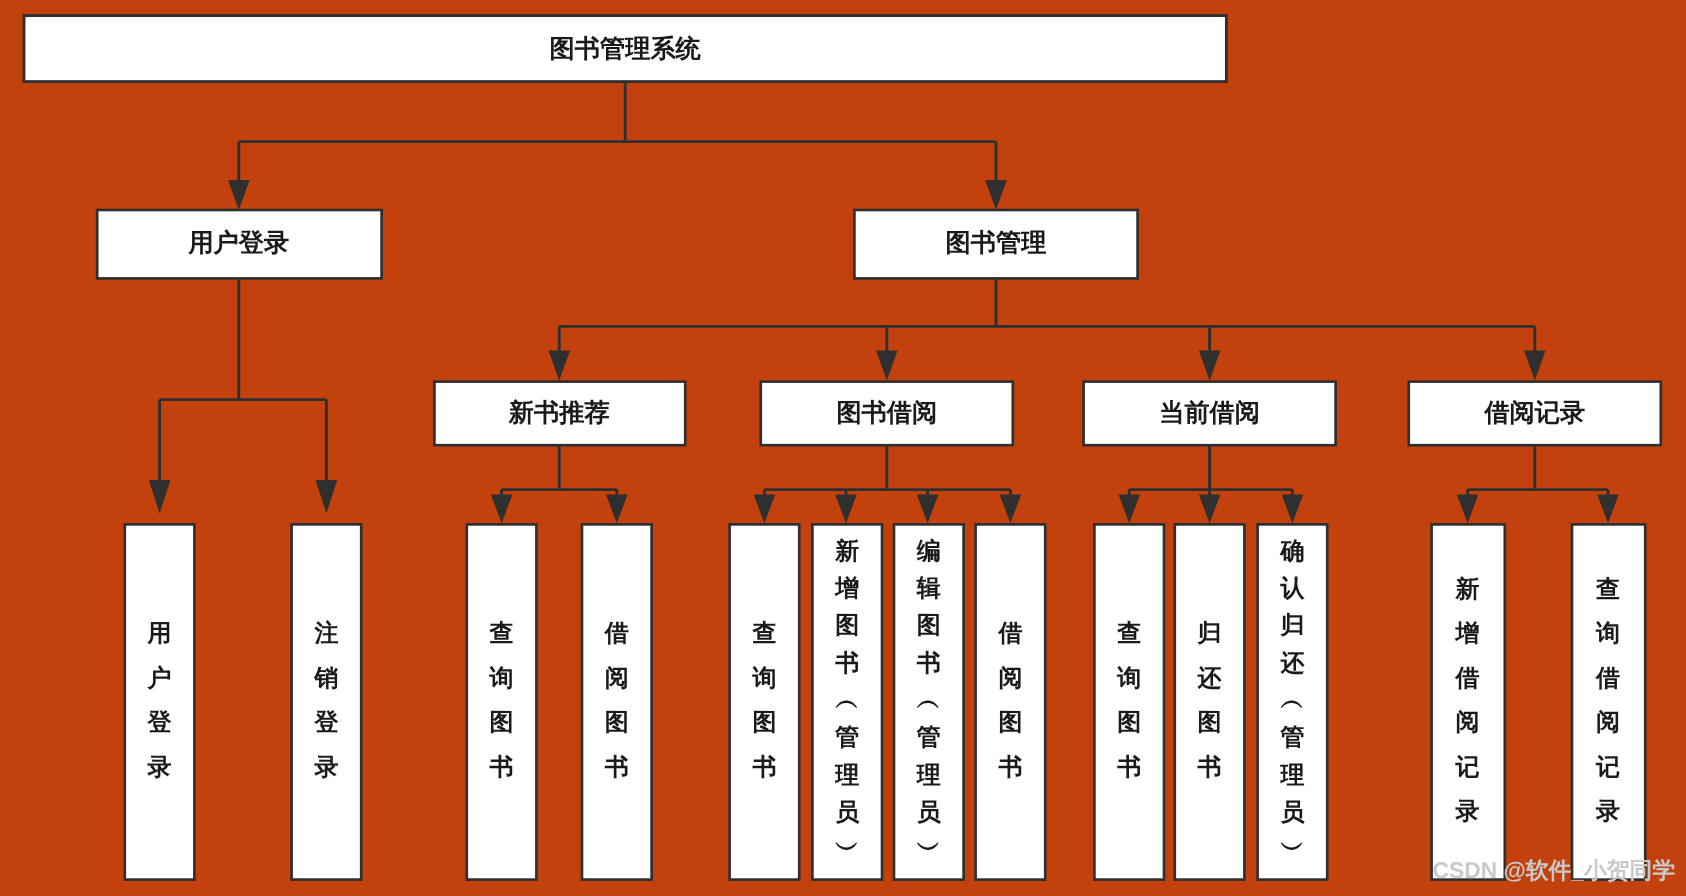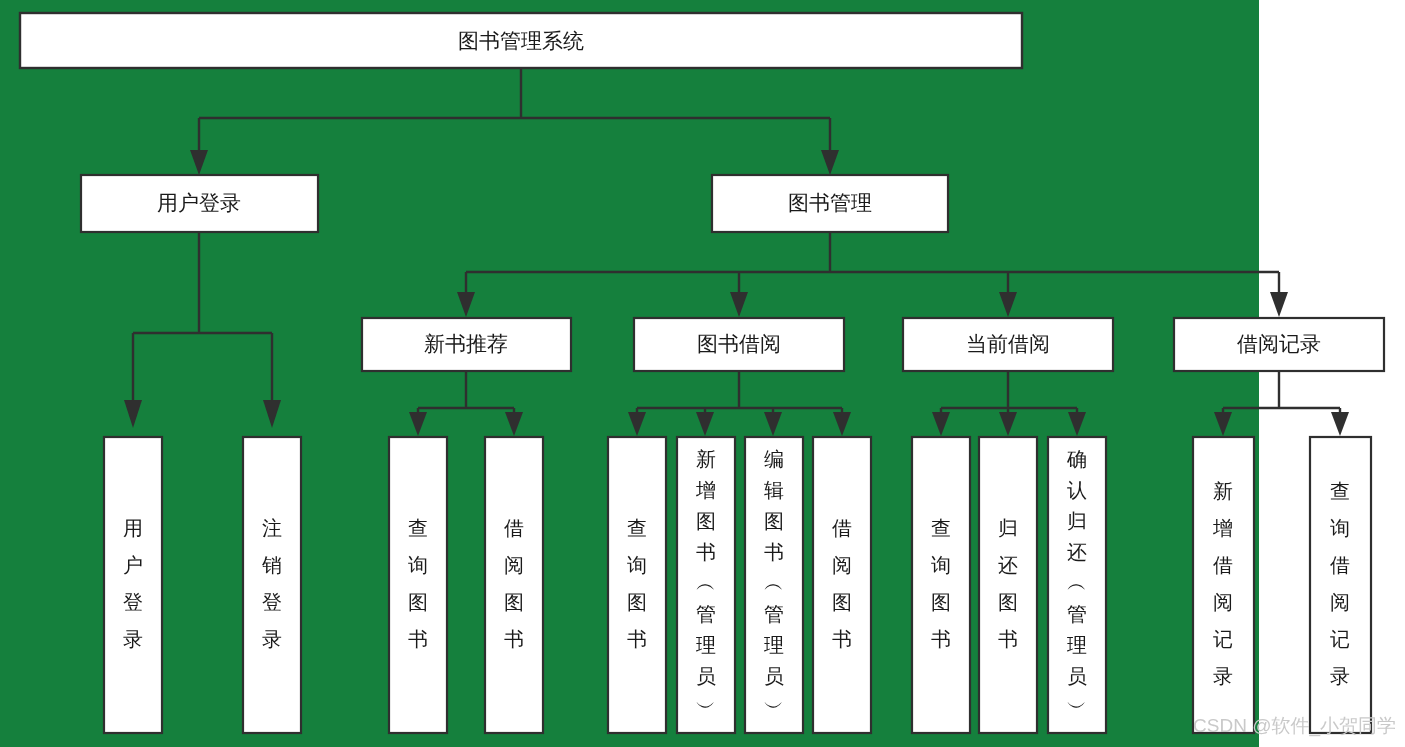--- a/index.html
+++ b/index.html
@@ -9,23 +9,24 @@
     background: #ffffff;
   }
   body {
     width: 1405px;
     height: 747px;
     font-family: "Liberation Sans", "DejaVu Sans", sans-serif;
     overflow: hidden;
   }
   #diagram-root {
     position: relative;
-    width: 1259px;
+    width: 1405px;
     height: 747px;
-    background: #15803d;
+    background: #c2410c;
+    font-weight: bold;
   }
   svg.diagram-canvas {
     position: absolute;
     left: 0;
     top: 0;
     width: 1405px;
     height: 747px;
     display: block;
   }
   .node-box {

